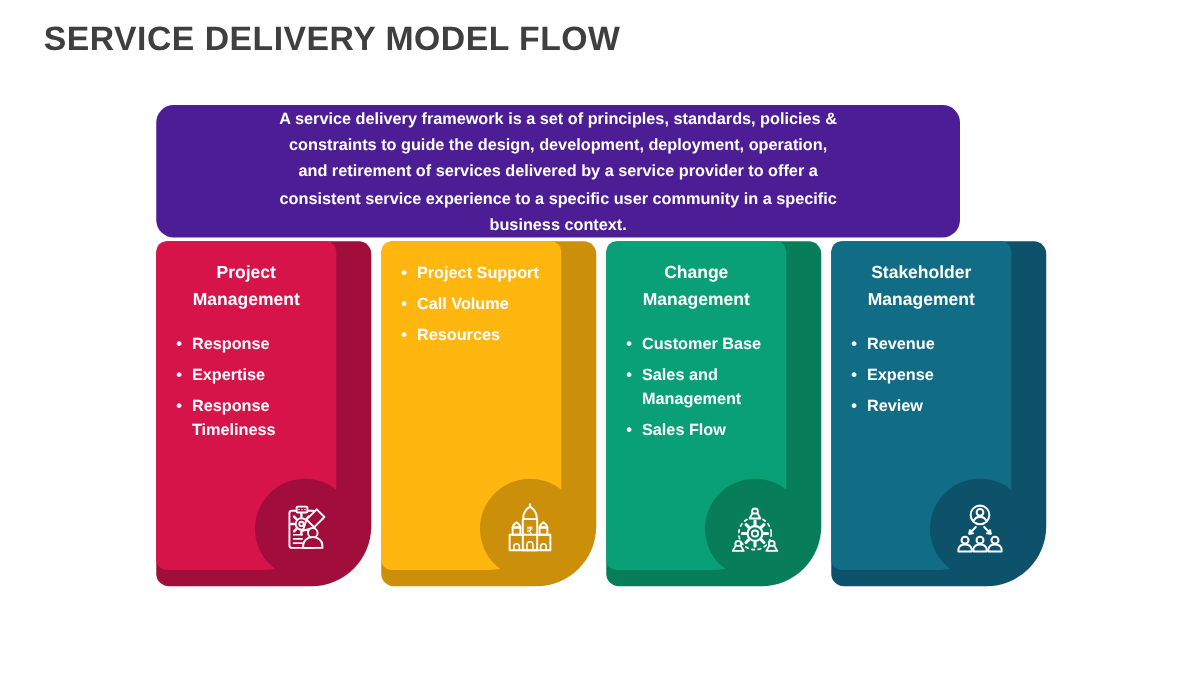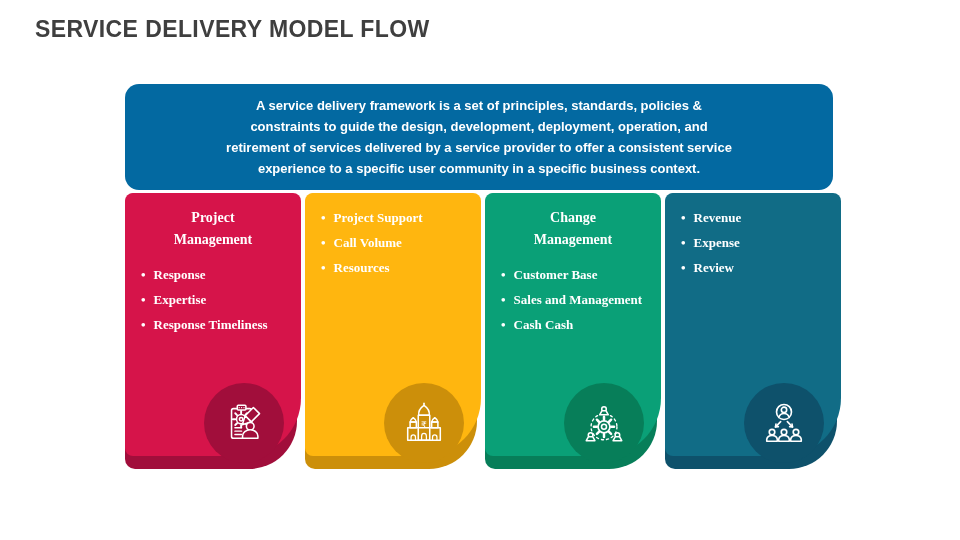--- a/index.html
+++ b/index.html
@@ -4,44 +4,44 @@
 <style>
   html,body{margin:0;padding:0;}
   body{
     width:960px;height:540px;background:#ffffff;
     font-family:"Liberation Sans","DejaVu Sans",sans-serif;
     position:relative;overflow:hidden;
   }
   .slide{position:absolute;inset:0;}
   .slide-title{
     position:absolute;left:35px;top:16px;margin:0;
-    font-size:23px;font-weight:bold;color:#3f3f3f;letter-spacing:.4px;
+    font-size:27px;font-weight:bold;color:#3f3f3f;letter-spacing:.4px;
   }
   .desc-box{
-    position:absolute;left:125px;top:84px;width:708px;height:106px;
-    background:#0369a1;border-radius:14px;box-sizing:border-box;
+    position:absolute;left:125px;top:84px;width:643px;height:106px;
+    background:#4c1d95;border-radius:14px;box-sizing:border-box;
     display:flex;align-items:center;justify-content:center;
     padding:10px 96px;
   }
   .desc-text{
     color:#ffffff;font-size:13px;font-weight:bold;line-height:1.62;
     text-align:center;margin:0;
   }
   .cards-row{
     position:absolute;left:125px;top:193px;width:712px;height:276px;
     display:flex;gap:8px;
   }
   .card{position:relative;width:172px;height:276px;flex:0 0 172px;}
   .card-back{
     position:absolute;inset:0;background:var(--dark);
     border-radius:10px 10px 48px 10px;
   }
   .card-front{
-    position:absolute;left:0;top:0;width:176px;height:263px;
-    background:var(--light);border-radius:8px 8px 58px 8px;font-family:Liberation Serif, serif;
+    position:absolute;left:0;top:0;width:144px;height:263px;
+    background:var(--light);border-radius:8px 8px 58px 8px;
   }
   .card-title{
     margin:14px auto 0;max-width:112px;text-align:center;
     color:#fff;font-size:14px;font-weight:bold;line-height:1.55;
   }
   .card-items{
     list-style:none;margin:16px 0 0;padding:0 4px 0 16px;
   }
   .card-items li{
     display:flex;gap:8px;margin-bottom:6px;
@@ -146,21 +146,21 @@
             <li>
               <span class="dot">•</span>
               <span class="li-text">Customer Base</span>
             </li>
             <li>
               <span class="dot">•</span>
               <span class="li-text">Sales and Management</span>
             </li>
             <li>
               <span class="dot">•</span>
-              <span class="li-text">Cash Cash</span>
+              <span class="li-text">Sales Flow</span>
             </li>
           </ul>
     </div>
     <div class="icon-circle">
   <svg width="46" height="46" viewBox="0 0 48 48" fill="none" stroke="#ffffff" stroke-width="1.6" stroke-linecap="round" stroke-linejoin="round">
     <circle cx="24" cy="28" r="13.5" stroke-dasharray="2.2 3.2" stroke-width="1.4"></circle>
     <circle cx="24" cy="28" r="6.2" stroke-width="1.8"></circle>
     <circle cx="24" cy="28" r="2.6"></circle>
     <path d="M31.5 28h3M29.3 33.3l2.1 2.1M24 35.5v3M18.7 33.3l-2.1 2.1M16.5 28h-3M18.7 22.7l-2.1-2.1M24 20.5v-3M29.3 22.7l2.1-2.1" stroke-width="2.6"></path>
     <circle cx="24" cy="9.5" r="2.4" fill="currentColor"></circle>
@@ -169,20 +169,21 @@
     <path d="M5.5 42.5h9l-2.3-4.2H7.8Z" fill="currentColor"></path>
     <circle cx="38" cy="36.5" r="2.4" fill="currentColor"></circle>
     <path d="M33.5 42.5h9l-2.3-4.2h-4.4Z" fill="currentColor"></path>
   </svg>
 </div>
   </div>
 
   <div class="card" style="--light: #116C86; --dark: #0E516B;">
     <div class="card-back"></div>
     <div class="card-front">
+      <div class="card-title">Stakeholder Management</div>
       <ul class="card-items">
             <li>
               <span class="dot">•</span>
               <span class="li-text">Revenue</span>
             </li>
             <li>
               <span class="dot">•</span>
               <span class="li-text">Expense</span>
             </li>
             <li>

